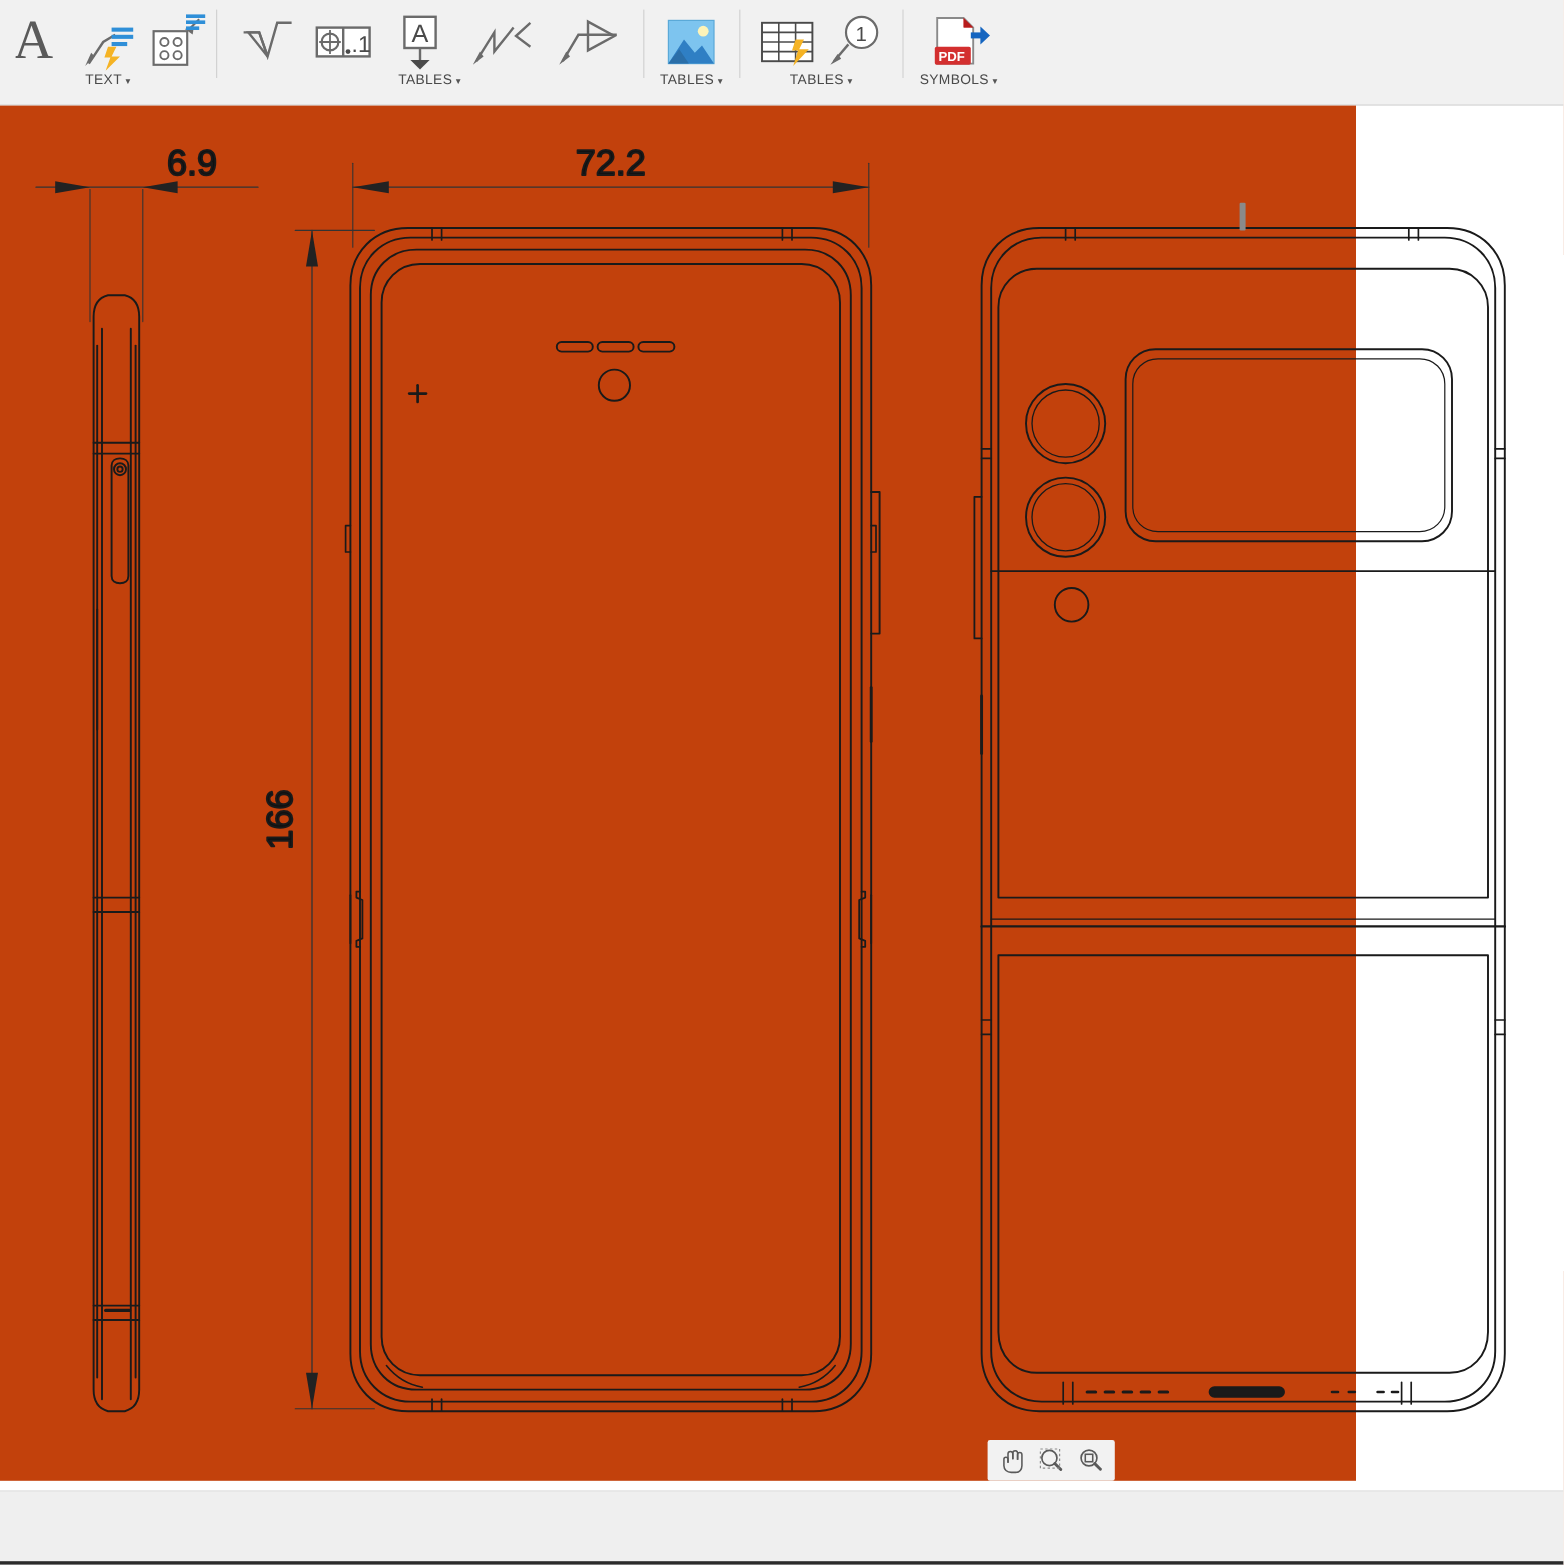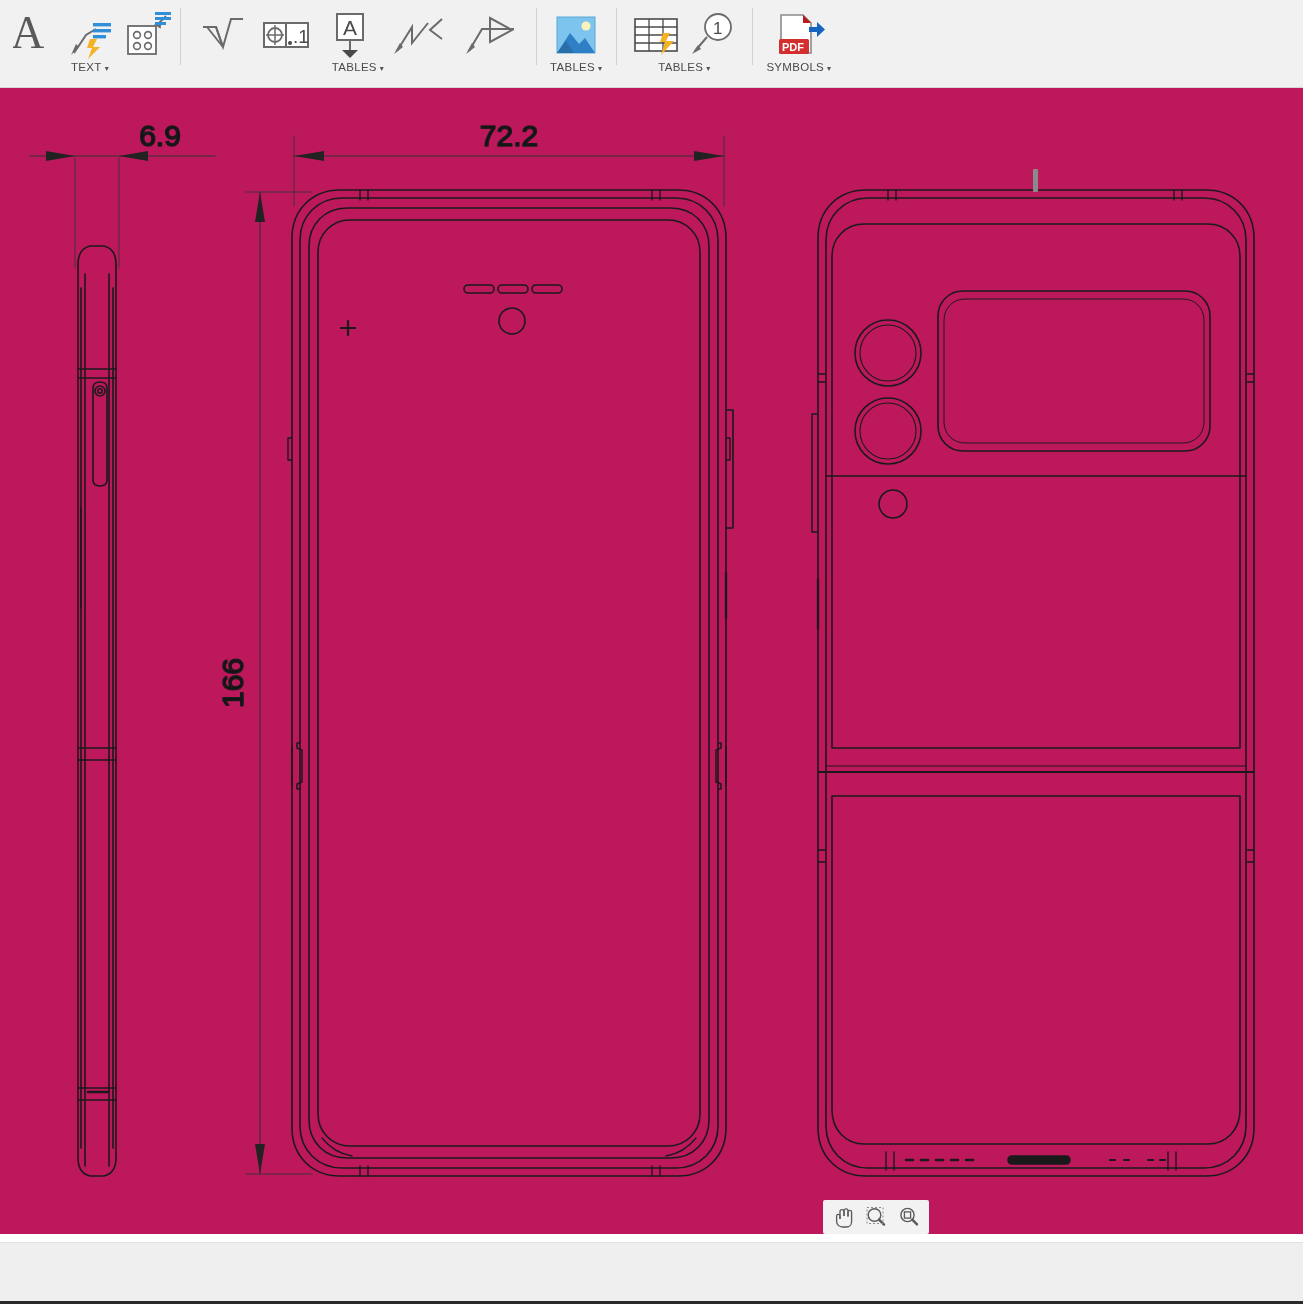--- a/index.html
+++ b/index.html
@@ -33,22 +33,22 @@
     font-size: 11.5px; color:#4a4a4a; letter-spacing:.3px;
     white-space: nowrap; line-height: 1; padding-bottom: 2px;
   }
   .rb-label .caret { font-size: 8px; margin-left: 3px; color:#555; }
   .rb-btn { display:flex; align-items:center; justify-content:center;
             width:52px; height:54px; cursor:default; }
   .rb-btn.wide { width:60px; }
 
   
   .canvas {
-    position:absolute; left:0; top:88px; width:1303px; height:1146px;
-    background:#be185d;
+    position:absolute; left:0; top:88px; width:1130px; height:1146px;
+    background:#c2410c;
   }
   .canvas svg { display:block; }
 
   
   .caret-mark {
     position:absolute; left:1033px; top:81px; width:5px; height:23px;
     background:#8a8a8a; border-radius:1px;
   }
 
   

